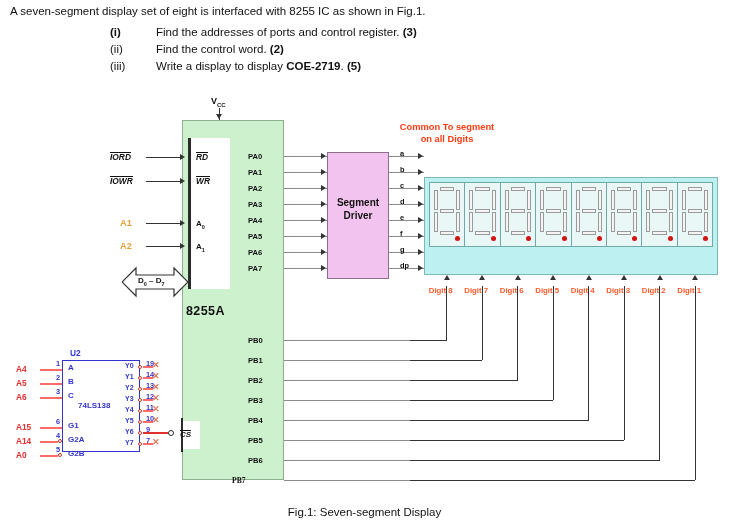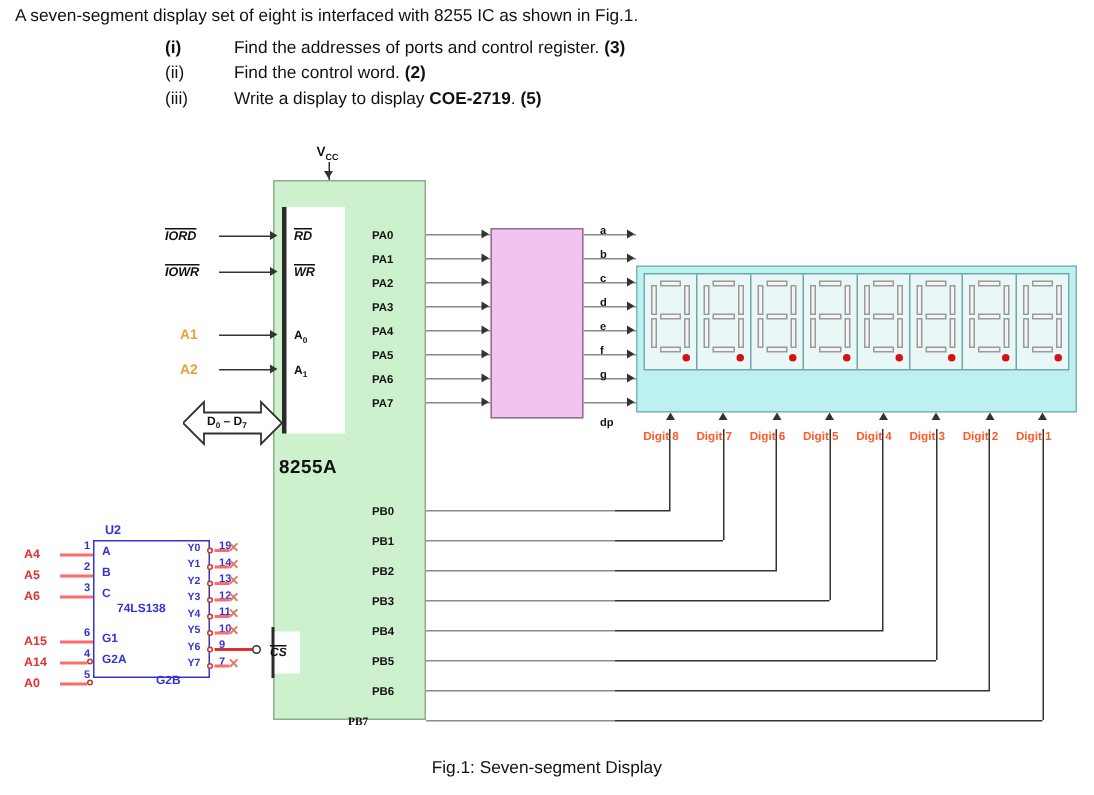--- a/index.html
+++ b/index.html
@@ -270,21 +270,29 @@
       <div class="arrow-r" style="left:321px; top:137px;"></div>
       <div class="pin-lbl" style="left:248px; top:152px;">PA6</div>
       <div class="wire wire-h" style="left:284px; top:156px; width:43px;"></div>
       <div class="arrow-r" style="left:321px; top:153px;"></div>
       <div class="pin-lbl" style="left:248px; top:168px;">PA7</div>
       <div class="wire wire-h" style="left:284px; top:172px; width:43px;"></div>
       <div class="arrow-r" style="left:321px; top:169px;"></div>
     </div>
 
   <div id="seg-driver"></div>
-
+  <div id="seg-driver-txt">
+    <span>Segment</span><br>
+    <span>Driver</span>
+  </div>
+
+  <div id="cts-title">
+    <span>Common To segment</span><br>
+    <span>on all Digits</span>
+  </div>
 
   <div id="seglines">
       <div class="wire wire-h" style="left:389px; top:60px; width:35px;"></div>
       <div class="pin-lbl" style="left:400px; top:53px; font-size:7.4px; font-weight:bold;">a</div>
       <div class="arrow-r" style="left:418px; top:57px;"></div>
       <div class="wire wire-h" style="left:389px; top:76px; width:35px;"></div>
       <div class="pin-lbl" style="left:400px; top:69px; font-size:7.4px; font-weight:bold;">b</div>
       <div class="arrow-r" style="left:418px; top:73px;"></div>
       <div class="wire wire-h" style="left:389px; top:92px; width:35px;"></div>
       <div class="pin-lbl" style="left:400px; top:85px; font-size:7.4px; font-weight:bold;">c</div>
@@ -295,21 +303,21 @@
       <div class="wire wire-h" style="left:389px; top:124px; width:35px;"></div>
       <div class="pin-lbl" style="left:400px; top:117px; font-size:7.4px; font-weight:bold;">e</div>
       <div class="arrow-r" style="left:418px; top:121px;"></div>
       <div class="wire wire-h" style="left:389px; top:140px; width:35px;"></div>
       <div class="pin-lbl" style="left:400px; top:133px; font-size:7.4px; font-weight:bold;">f</div>
       <div class="arrow-r" style="left:418px; top:137px;"></div>
       <div class="wire wire-h" style="left:389px; top:156px; width:35px;"></div>
       <div class="pin-lbl" style="left:400px; top:149px; font-size:7.4px; font-weight:bold;">g</div>
       <div class="arrow-r" style="left:418px; top:153px;"></div>
       <div class="wire wire-h" style="left:389px; top:172px; width:35px;"></div>
-      <div class="pin-lbl" style="left:400px; top:165px; font-size:7.4px; font-weight:bold;margin-top:16px;">dp</div>
+      <div class="pin-lbl" style="left:400px; top:165px; font-size:7.4px; font-weight:bold;">dp</div>
       <div class="arrow-r" style="left:418px; top:169px;"></div>
     </div>
 
   <div id="display-panel"></div>
   <div id="digits-strip">
       <div class="digit-cell">
         <div class="seven-seg">
           <div class="sg sg-h sg-a"></div>
           <div class="sg sg-v sg-b"></div>
           <div class="sg sg-v sg-c"></div>
@@ -482,21 +490,21 @@
       <div class="u-in-lbl" style="top:325px;">G1</div>
       <div class="addr-lbl" style="left:16px; top:340px;">A14</div>
       <div class="red-wire" style="left:40px; top:345px; width:18px;"></div>
       <div class="u-pin-no" style="left:56px; top:335px;">4</div>
       <div class="bubble-blue" style="left:58px; top:343px;"></div>
       <div class="u-in-lbl" style="top:339px;">G2A</div>
       <div class="addr-lbl" style="left:16px; top:354px;">A0</div>
       <div class="red-wire" style="left:40px; top:359px; width:18px;"></div>
       <div class="u-pin-no" style="left:56px; top:349px;">5</div>
       <div class="bubble-blue" style="left:58px; top:357px;"></div>
-      <div class="u-in-lbl" style="top:353px;margin-left:36px;">G2B</div>
+      <div class="u-in-lbl" style="top:353px;">G2B</div>
       <div class="u-out-lbl" style="top:266px;">Y0</div>
       <div class="bubble-blue" style="left:138px; top:269px;"></div>
       <div class="u-pin-no" style="left:146px; top:263px;">19</div>
       <div class="nc-x" style="left:152px; top:264px;">✕</div>
       <div class="red-wire" style="left:143px; top:270px; width:10px;"></div>
       <div class="u-out-lbl" style="top:277px;">Y1</div>
       <div class="bubble-blue" style="left:138px; top:280px;"></div>
       <div class="u-pin-no" style="left:146px; top:274px;">14</div>
       <div class="nc-x" style="left:152px; top:275px;">✕</div>
       <div class="red-wire" style="left:143px; top:281px; width:10px;"></div>

